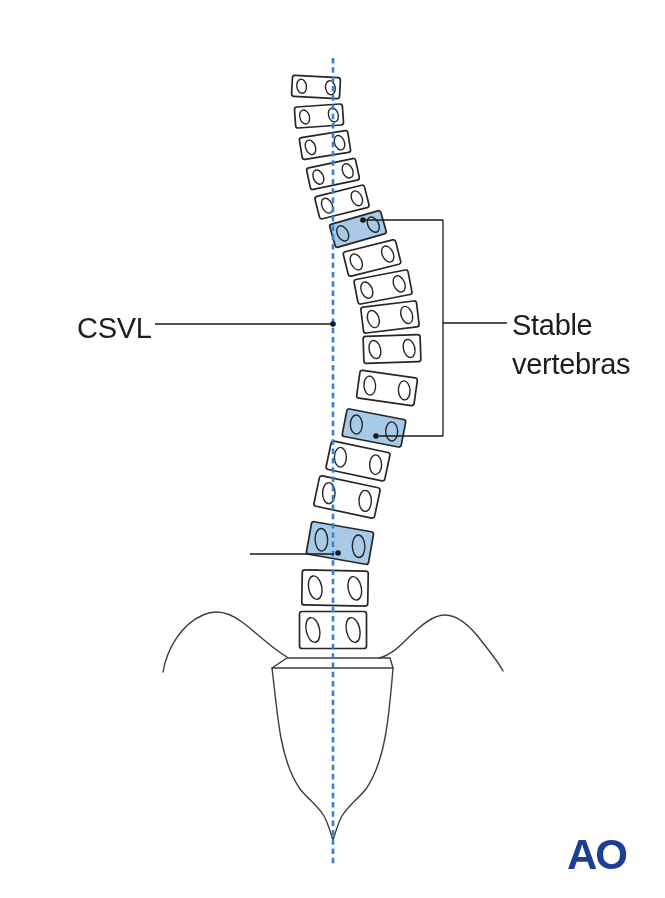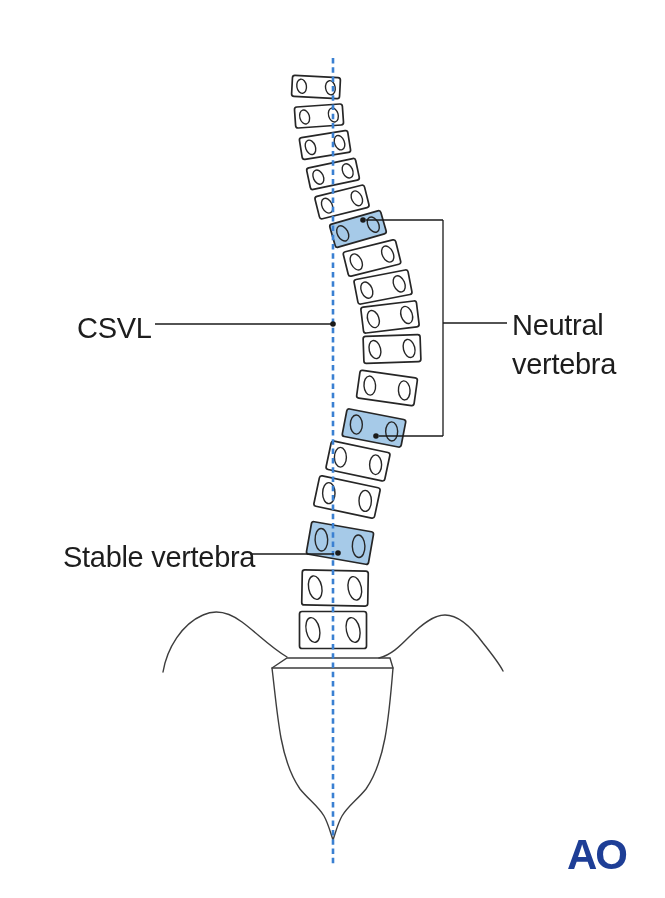--- a/index.html
+++ b/index.html
@@ -128,17 +128,16 @@
         <line stroke="#1a1a1a" stroke-width="1.3" x1="443" y1="220" x2="443" y2="436"></line>
         <line stroke="#1a1a1a" stroke-width="1.3" x1="443" y1="323" x2="507" y2="323"></line>
       </g>
     <g id="logo-group">
       <text id="ao-logo-text" x="567" y="869" fill="#1e3e96">AO</text>
     </g>
   </svg>
 
   <div class="label" id="csvl-label">CSVL</div>
 
-  <div class="label" id="neutral-label">Neutral vertebra</div>
+  <div class="label" id="neutral-label">Stable vertebras</div>
 
-  <div class="label" id="stable-label">Stable vertebra</div>
 
 </div>
 
 </body></html>

